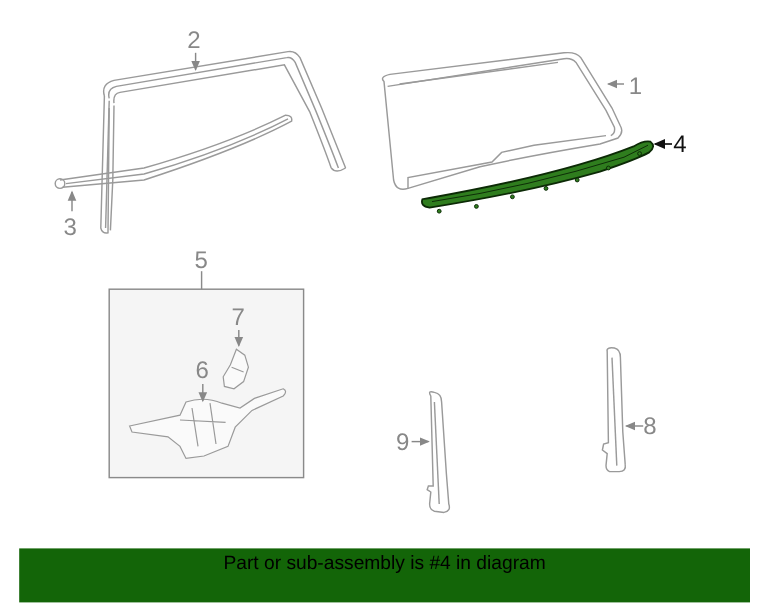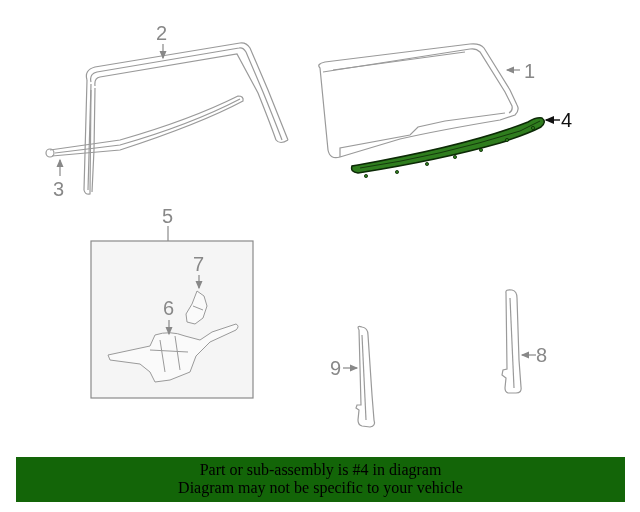--- a/index.html
+++ b/index.html
@@ -3,21 +3,21 @@
 <meta charset="utf-8">
 <style>
   html, body { margin: 0; padding: 0; background: #ffffff; }
   body { width: 640px; height: 512px; position: relative; overflow: hidden; font-family: "Liberation Sans", sans-serif; }
   #diagram { position: absolute; left: 0; top: 0; width: 640px; height: 512px; }
   .callout { font-family: "Liberation Sans", sans-serif; font-size: 20px; fill: #888888; }
   .callout.active { fill: #111111; }
   .banner {
     position: absolute; left: 16px; top: 457px; width: 609px; height: 45px;
     background: #136508; color: #000000; text-align: center;
-    font-family: Liberation Serif, serif; font-size: 16px; line-height: 18px;
+    font-family: Liberation Sans, sans-serif; font-size: 16px; line-height: 18px;
     padding-top: 4px; box-sizing: border-box;
   }
   .banner div { white-space: nowrap; }
 </style>
 </head>
 <body>
 
 <svg id="diagram" viewBox="0 0 640 512" xmlns="http://www.w3.org/2000/svg">
   <defs>
     <marker id="arrG" markerWidth="8" markerHeight="8" refX="6" refY="4" orient="auto">
@@ -119,14 +119,13 @@
     <text class="callout" x="536" y="362">8</text>
   </g>
   <g>
     <text class="callout" x="330" y="375">9</text>
     <line x1="343" y1="368" x2="357" y2="368" stroke="#888" stroke-width="1.2" marker-end="url(#arrG)"></line>
   </g>
 </svg>
 
 <div class="banner">
   <div>Part or sub-assembly is #4 in diagram</div>
-  <div>Diagram may not be specific to your vehicle</div>
 </div>
 
 </body></html>

